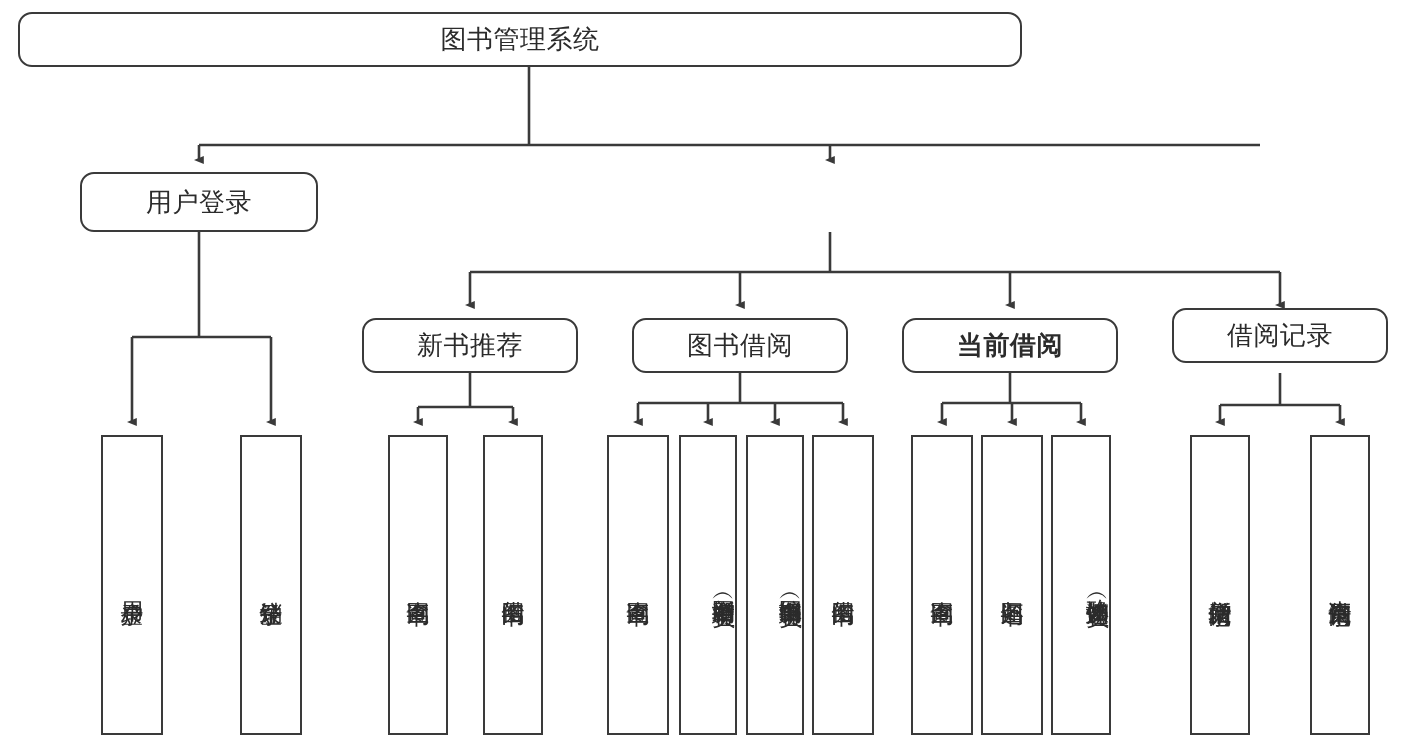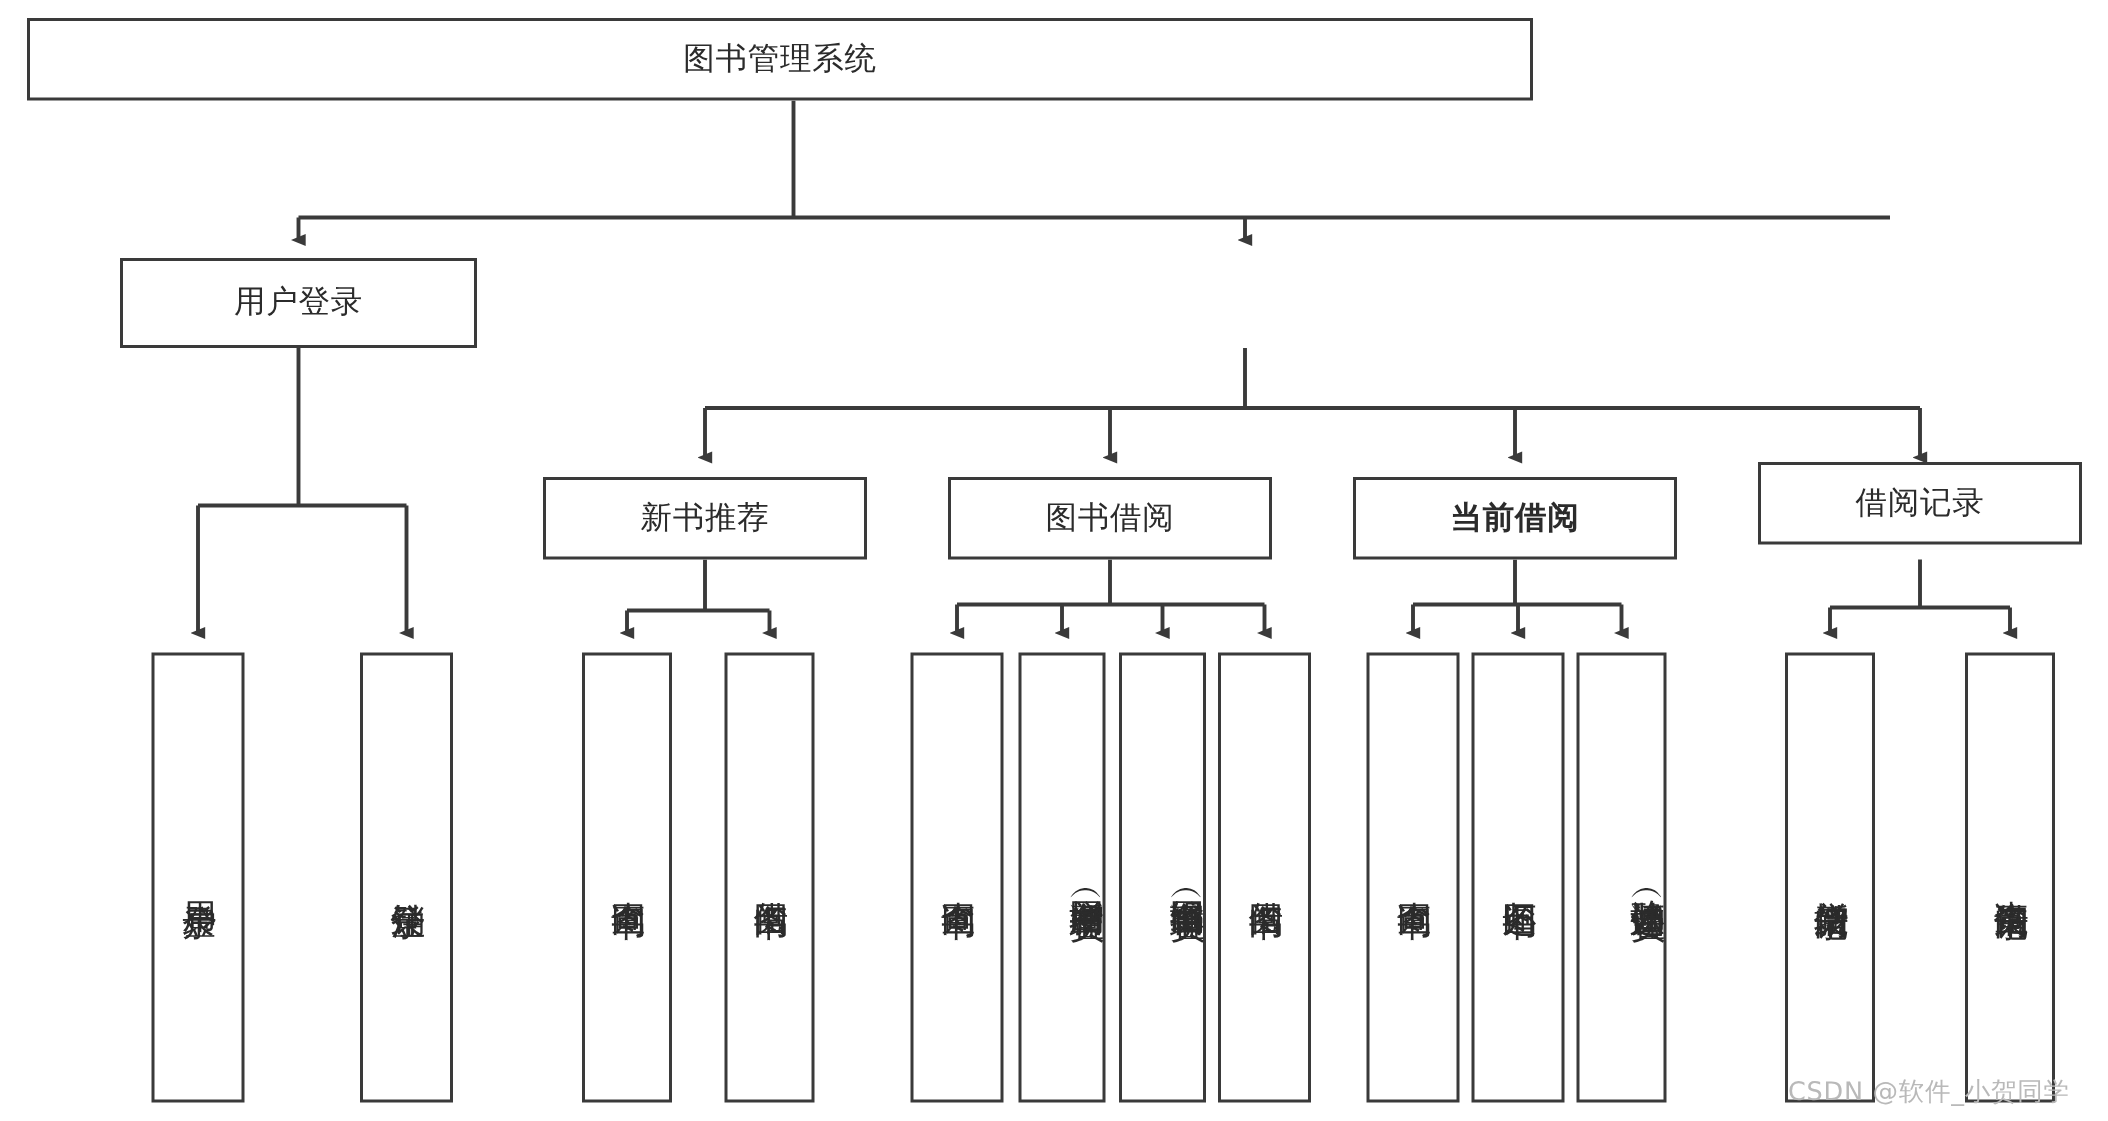--- a/index.html
+++ b/index.html
@@ -27,22 +27,23 @@
     box-sizing: border-box;
     border: 2px solid #3a3a3a;
     background: #ffffff;
     display: flex;
     align-items: center;
     justify-content: center;
     color: #2b2b2b;
     letter-spacing: 0.5px;
   }
   .node.horiz {
-    font-size: 21px;
+    font-size: 26px;
     line-height: 1.1;
+    border-radius: 14px;
   }
   .node.vert {
     writing-mode: vertical-rl;
     text-orientation: upright;
     font-size: 23px;
     line-height: 1.0;
     padding-top: 6px;
     padding-bottom: 6px;
     align-items: flex-start;
     justify-content: center;
@@ -174,17 +175,14 @@
     <span>确认归还（管理员）</span>
   </div>
 
   <div class="node vert" style="left:1190px; top:435px; width:60px; height:300px; align-items:center;">
     <span>新增借阅记录</span>
   </div>
   <div class="node vert" style="left:1310px; top:435px; width:60px; height:300px; align-items:center;">
     <span>查询借阅记录</span>
   </div>
 
-  <div class="watermark" style="left:1192px; top:716px;">
-    <span>CSDN @软件_小贺同学</span>
-  </div>
 
 </div>
 
 </body></html>

